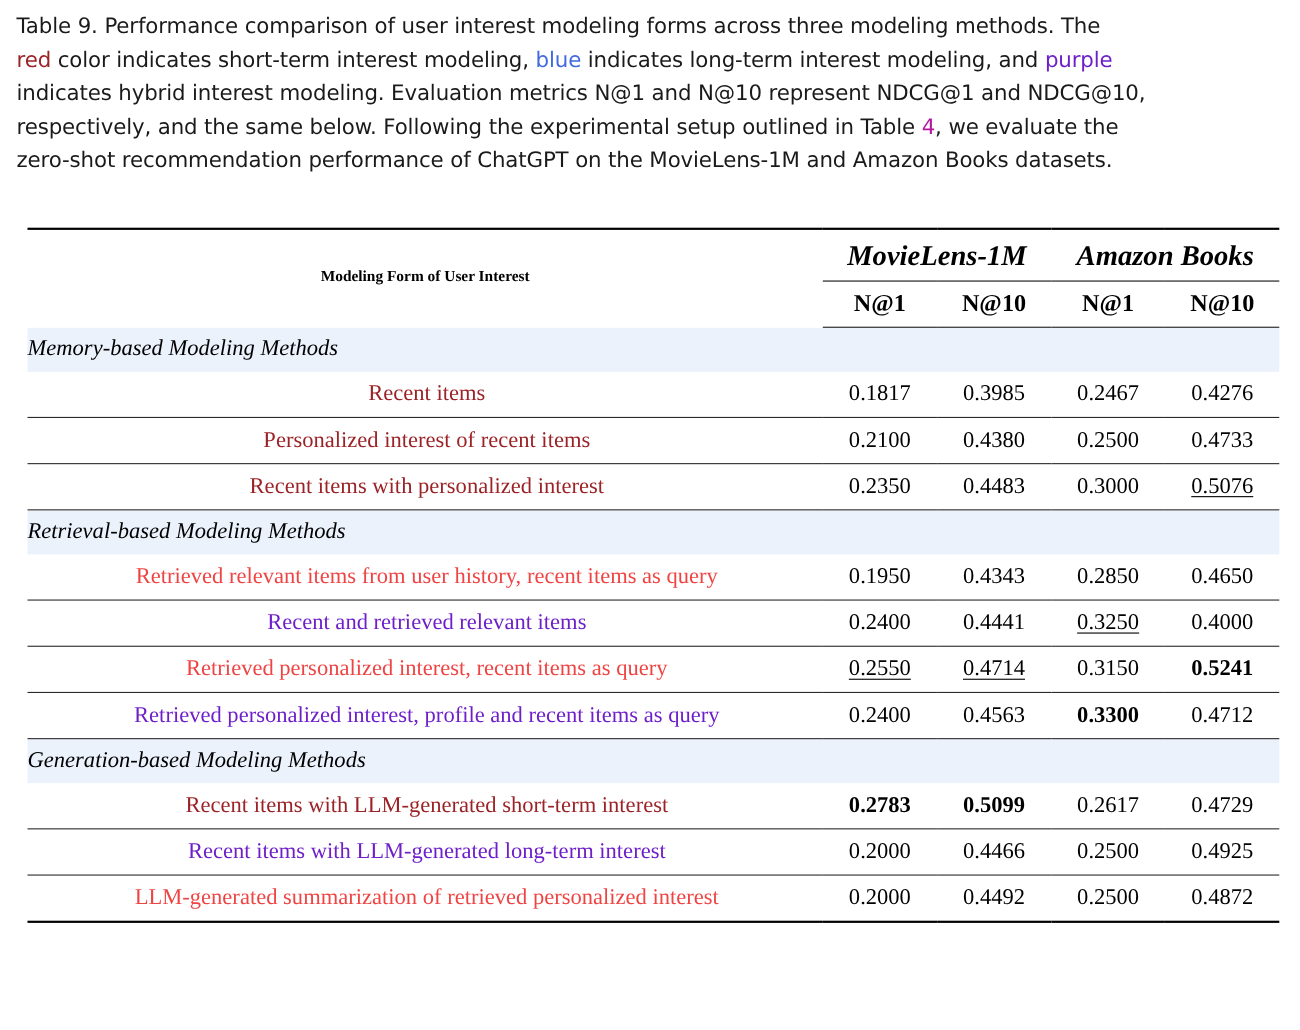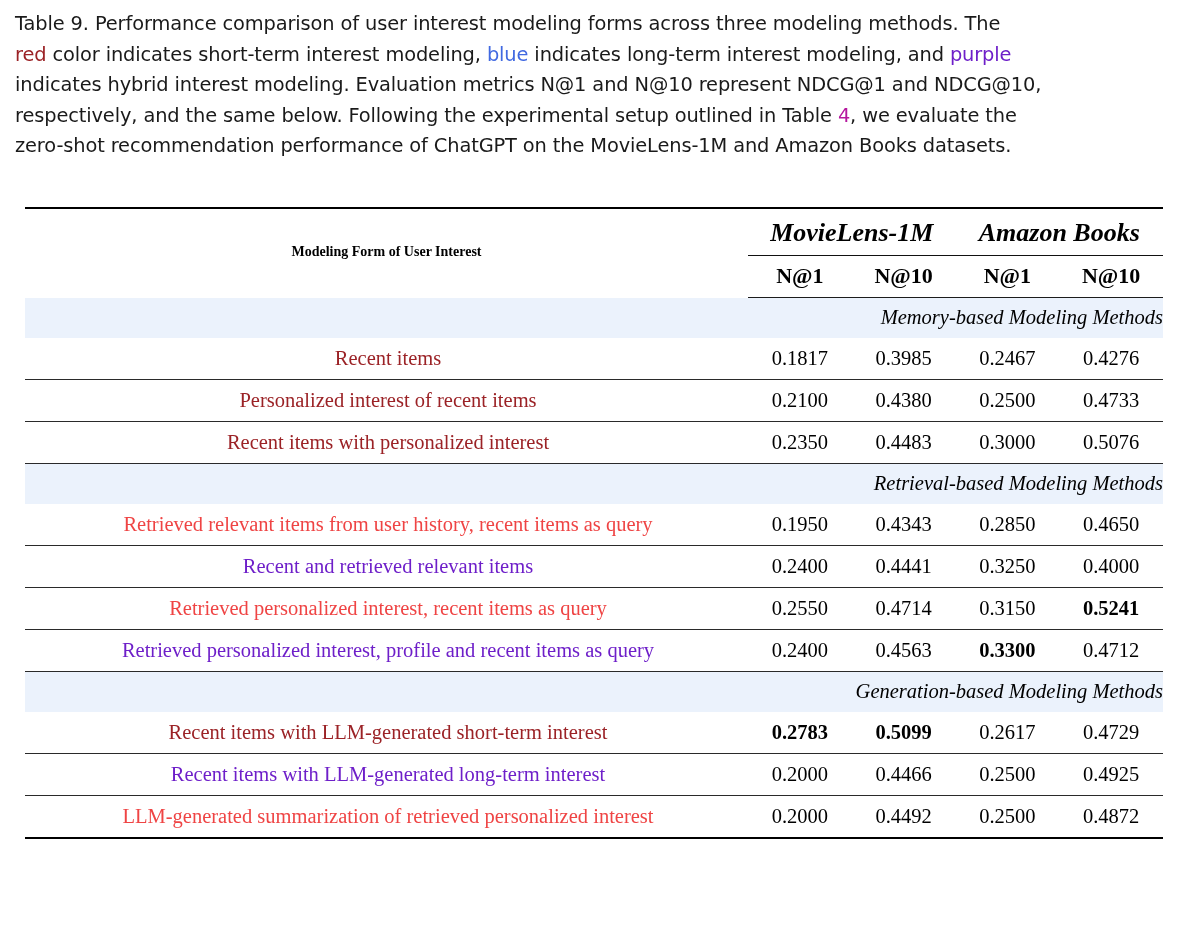--- a/index.html
+++ b/index.html
@@ -75,41 +75,42 @@
   .hdr-metric {
     text-align: center;
     font-weight: bold;
     font-size: 22px;
     padding: 7px 0 8px 0;
     white-space: nowrap;
   }
 
   .section-band td {
     background: #EBF2FC;
-    text-align: right;
+    text-align: left;
     font-style: italic;
     font-size: 20.5px;
     padding: 8px 0 9px 0;
   }
 
   .row-name {
     text-align: center;
     padding: 9px 0 9px 3px;
     font-size: 20.5px;
     white-space: nowrap;
   }
   .row-val {
     text-align: center;
     font-size: 20.5px;
     padding: 9px 0 9px 0;
     white-space: nowrap;
     color: #000;
   }
   .v-bold { font-weight: bold; }
   .v-under {
+    text-decoration: underline;
     text-underline-offset: 3px;
     text-decoration-thickness: 1.1px;
   }
 
   .t-red    { color: #9B2226; }
   .t-blue   { color: #ef4444; margin-top: 28px; }
   .t-purple { color: #6E1FC9; }
 </style>
 </head>
 <body>

